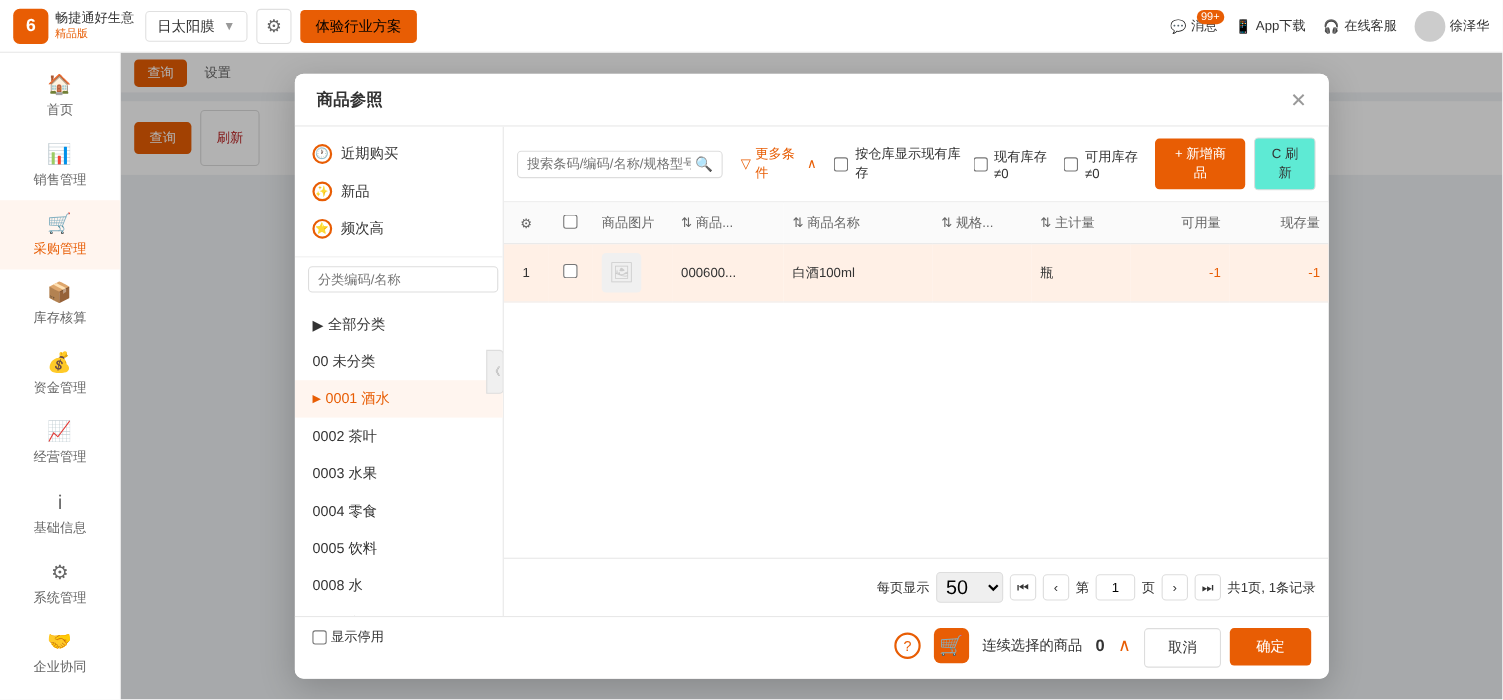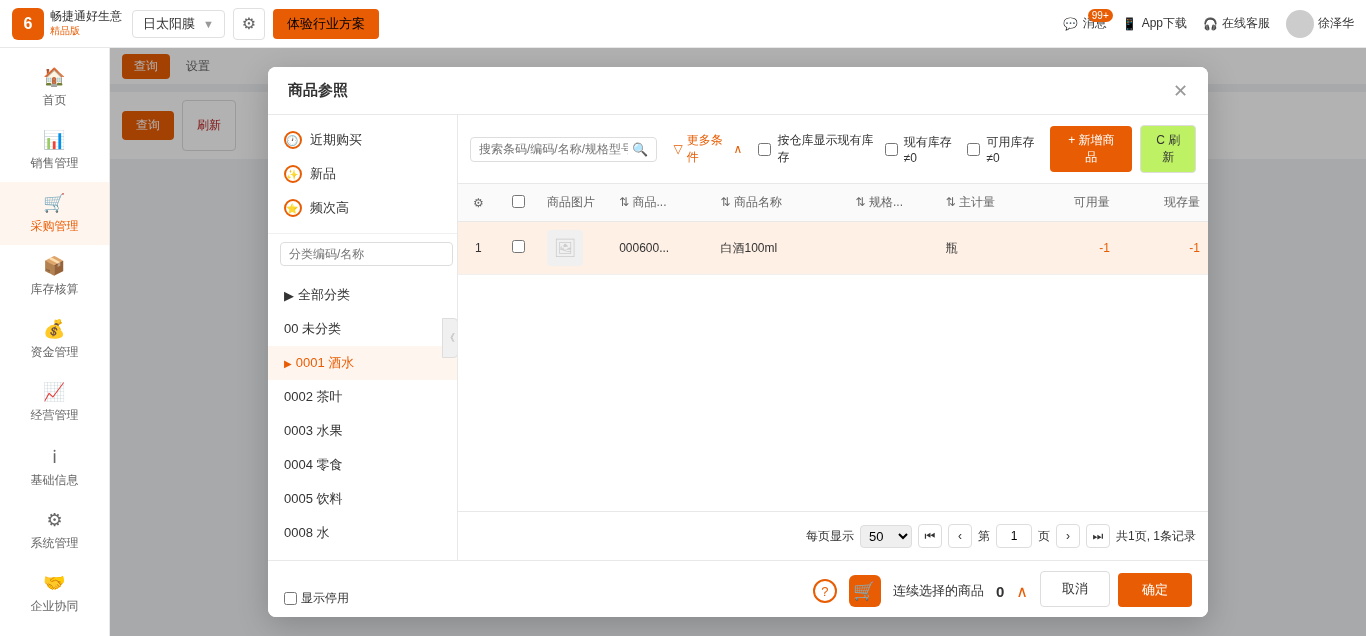--- a/index.html
+++ b/index.html
@@ -348,21 +348,21 @@
       background: #e85d04;
       color: #fff;
       border: none;
       border-radius: 4px;
       padding: 6px 14px;
       font-size: 12px;
       cursor: pointer;
       display: flex; align-items: center; gap: 4px;
     }
     .refresh-btn {
-      background: #bef264;
+      background: #5eead4;
       border: 1px solid #ddd;
       border-radius: 4px;
       padding: 6px 10px;
       font-size: 12px;
       cursor: pointer;
       display: flex; align-items: center; gap: 4px;
       color: #333;
     }
 
     
@@ -413,21 +413,21 @@
       justify-content: flex-end;
       border-top: 1px solid #e8e8e8;
       gap: 6px;
       font-size: 12px;
       color: #333;
     }
     .pagination-row select {
       border: 1px solid #ddd;
       border-radius: 4px;
       padding: 2px 4px;
-      font-size: 13px;
+      font-size: 18px;
     }
     .page-btn {
       width: 24px; height: 24px;
       border: 1px solid #ddd;
       border-radius: 4px;
       display: flex; align-items: center; justify-content: center;
       cursor: pointer;
       background: #fff;
       font-size: 12px;
       color: #333;
@@ -439,21 +439,21 @@
       text-align: center;
       font-size: 12px;
       outline: none;
     }
 
     
     .dialog-footer {
       padding: 10px 16px;
       border-top: 1px solid #e8e8e8;
       display: flex;
-      align-items: flex-end;
+      align-items: flex-start;
       background: #fff;
     }
     .display-disabled {
       display: flex; align-items: center; gap: 4px;
       font-size: 12px;
       color: #333;
     }
     .cart-area {
       margin-left: auto;
       display: flex;

